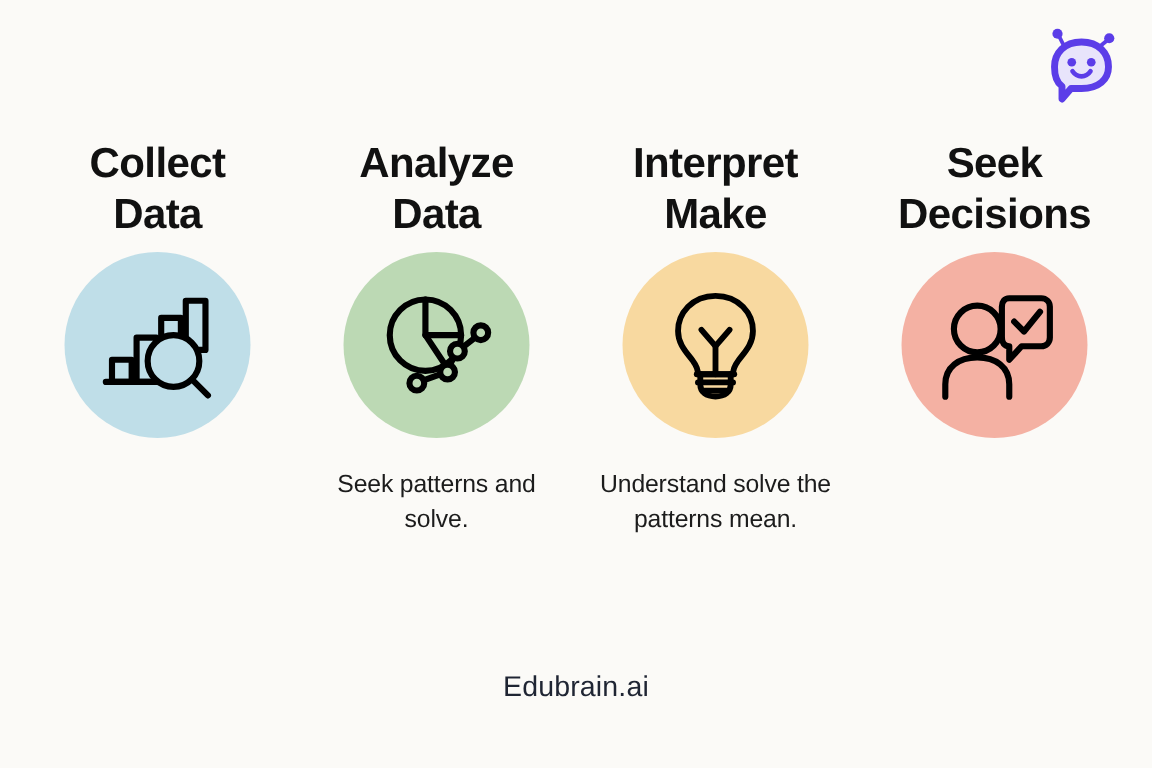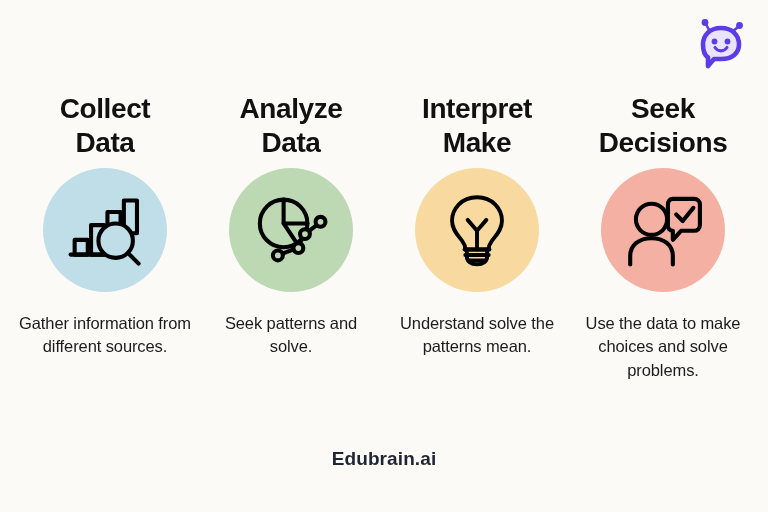--- a/index.html
+++ b/index.html
@@ -84,21 +84,21 @@
   }
 
   
   #footer-brand {
     position: absolute;
     bottom: 42px;
     left: 0;
     width: 768px;
     text-align: center;
     font-size: 19px;
-    font-weight: bold;
+    font-weight: normal;
     color: #1f2533;
     letter-spacing: 0.1px;
   }
 
   .icon-svg {
     display: block;
   }
 </style>
 </head>
 <body>
@@ -137,21 +137,20 @@
             <rect x="33" y="44" width="16" height="36"></rect>
             <rect x="53" y="28" width="16" height="52"></rect>
             <rect x="73" y="14" width="16" height="40"></rect>
 
             <circle cx="63" cy="63" r="21" fill="#bfdee8"></circle>
 
             <line x1="78" y1="78" x2="91" y2="91"></line>
           </g>
         </svg>
       </div>
-      <div class="step-caption">Gather information from different sources.</div>
     </div>
 
     <div class="step-column">
       <div class="step-title">Analyze
 Data</div>
       <div class="step-icon-circle" style="background:#bcd9b4;">
         <svg class="icon-svg" viewBox="0 0 100 100" width="82" height="82">
           <g fill="none" stroke="#000000" stroke-width="5" stroke-linejoin="round" stroke-linecap="round">
 
             <circle cx="41" cy="42" r="29"></circle>
@@ -203,20 +202,19 @@
             <circle cx="36" cy="37" r="19"></circle>
 
             <path d="M10 92 L10 82 C10 68 21 60 36 60 C51 60 62 68 62 82 L62 92"></path>
 
             <path d="M62 12 L88 12 C92 12 95 15 95 19 L95 44 C95 48 92 51 88 51 L72 51 L62 62 L62 51 C58 51 56 48 56 44 L56 19 C56 15 58 12 62 12 Z" fill="#f4b1a3"></path>
 
             <path d="M66 31 L74 39 L87 23"></path>
           </g>
         </svg>
       </div>
-      <div class="step-caption">Use the data to make choices and solve problems.</div>
     </div>
 
   </div>
 
   <div id="footer-brand">Edubrain.ai</div>
 
 </div>
 
 </body></html>

